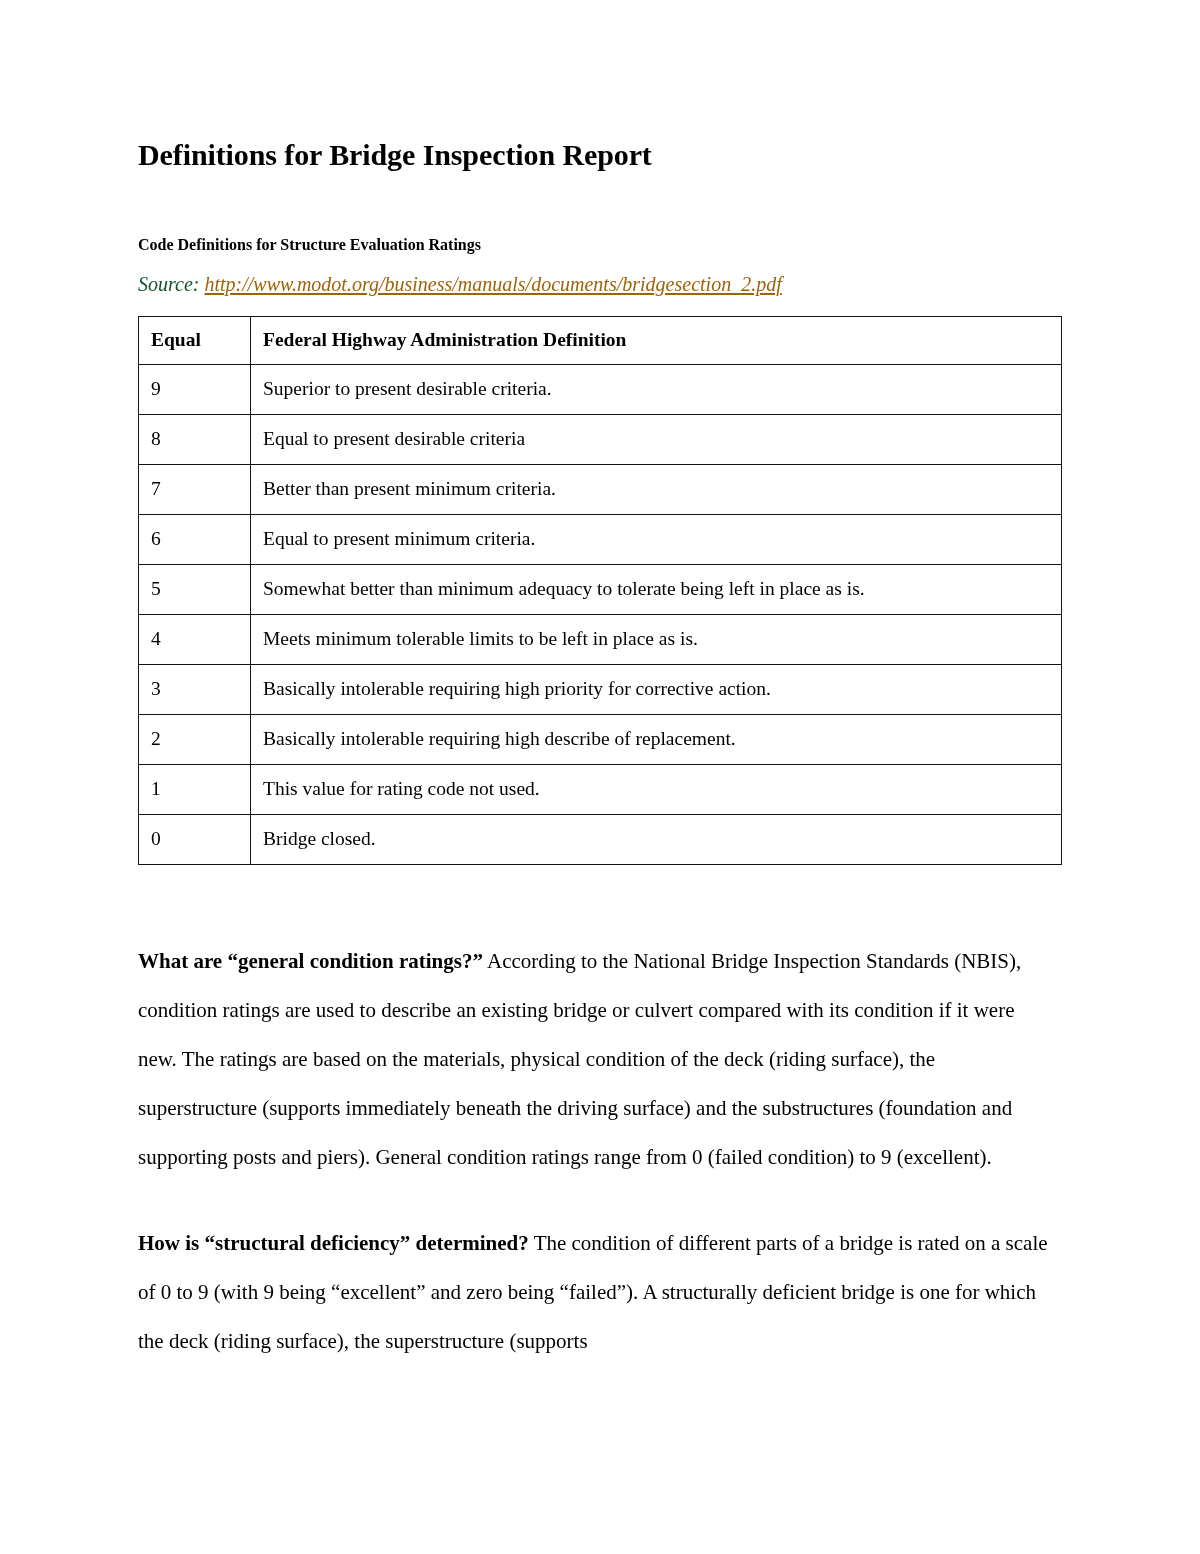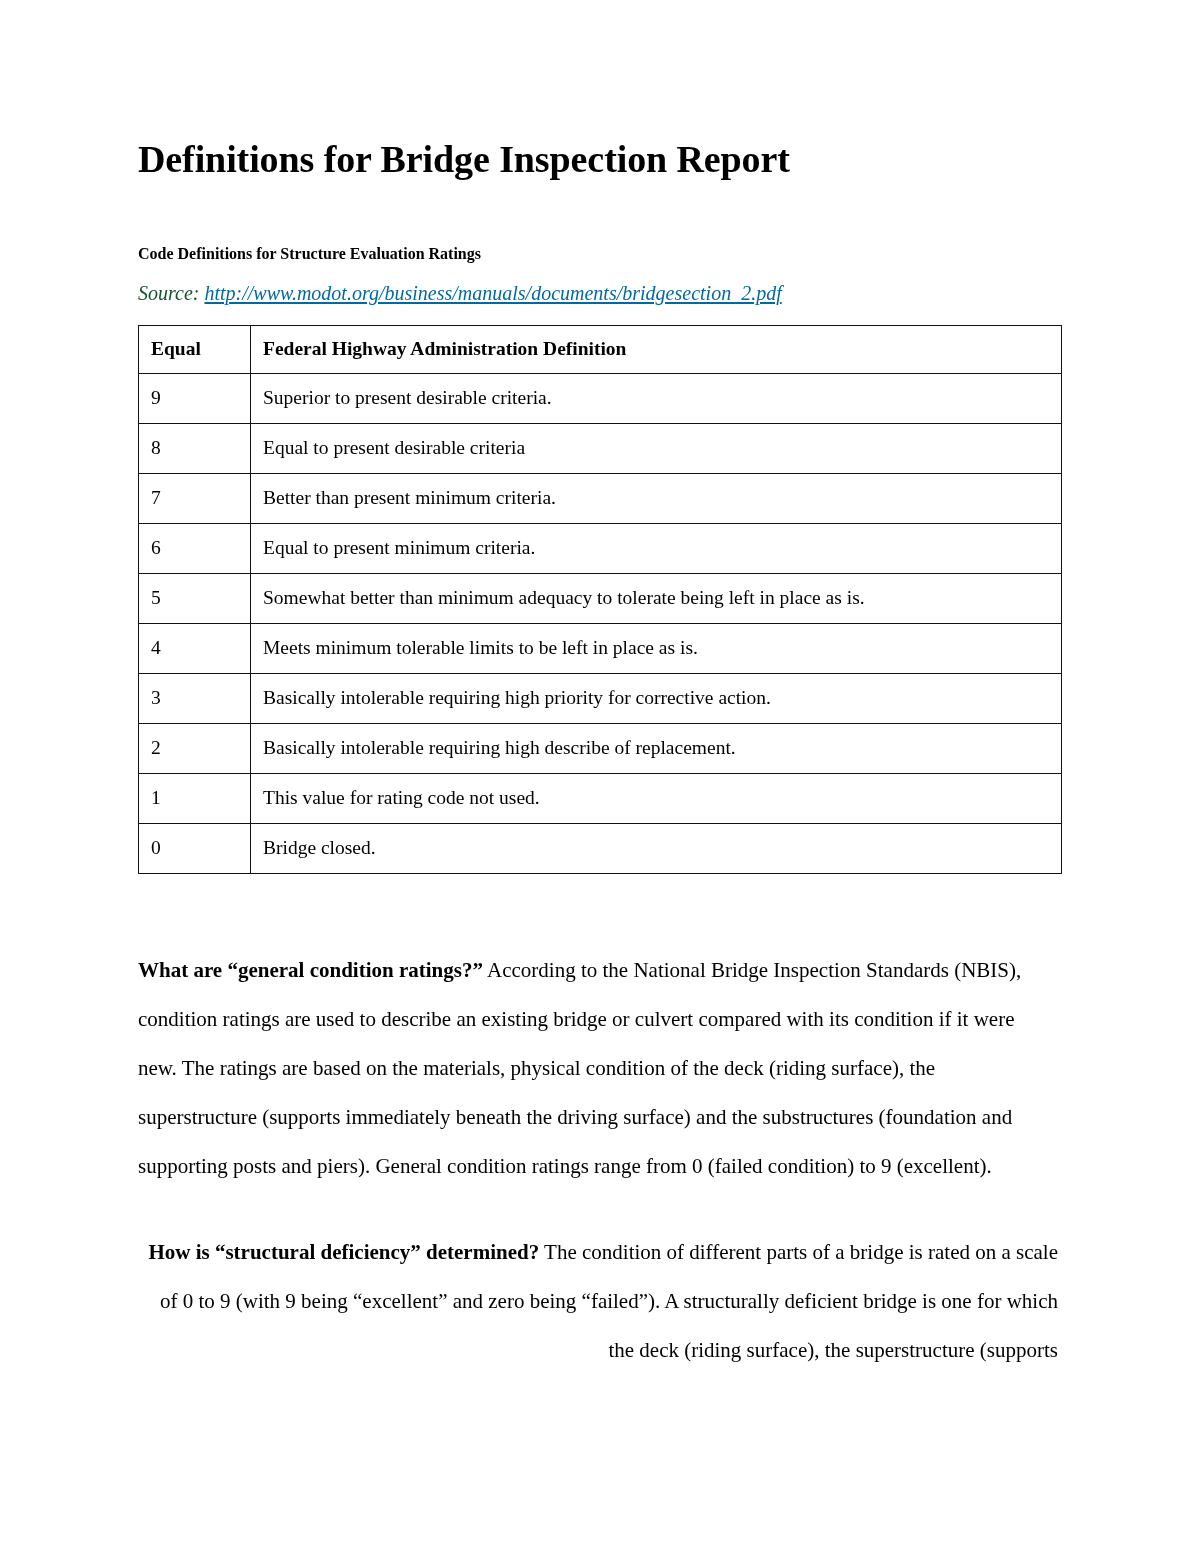--- a/index.html
+++ b/index.html
@@ -26,21 +26,21 @@
   }
   .content {
     position: absolute;
     left: 138px;
     top: 0;
     width: 925px;
   }
 
   
   .doc-title {
-    font-size: 38px;
+    font-size: 30px;
     font-weight: bold;
     line-height: 1.15;
     letter-spacing: -0.1px;
     margin: 0;
     padding-top: 138px;
   }
 
   
   .section-heading {
     font-size: 16px;
@@ -58,21 +58,21 @@
     margin: 0;
     padding-top: 18px;
     white-space: nowrap;
   }
   .source-label {
     font-style: italic;
     color: #14532d;
   }
   .source-url {
     font-style: italic;
-    color: #0369a1;
+    color: #a16207;
     text-decoration: underline;
     text-underline-offset: 2px;
     cursor: pointer;
   }
 
   
   .ratings-table {
     margin-top: 20px;
     border-collapse: collapse;
     width: 923px;
@@ -98,21 +98,21 @@
 
   
   .body-para {
     font-size: 21px;
     line-height: 49px;
     margin: 0;
     text-align: left;
     width: 920px;
   }
   .para-1 { padding-top: 72px; }
-  .para-2 { padding-top: 37px; text-align: right; }
+  .para-2 { padding-top: 37px; }
   .lead-in {
     font-weight: bold;
   }
 </style>
 </head>
 <body>
 
 <div class="page">
   <div class="content">
 

